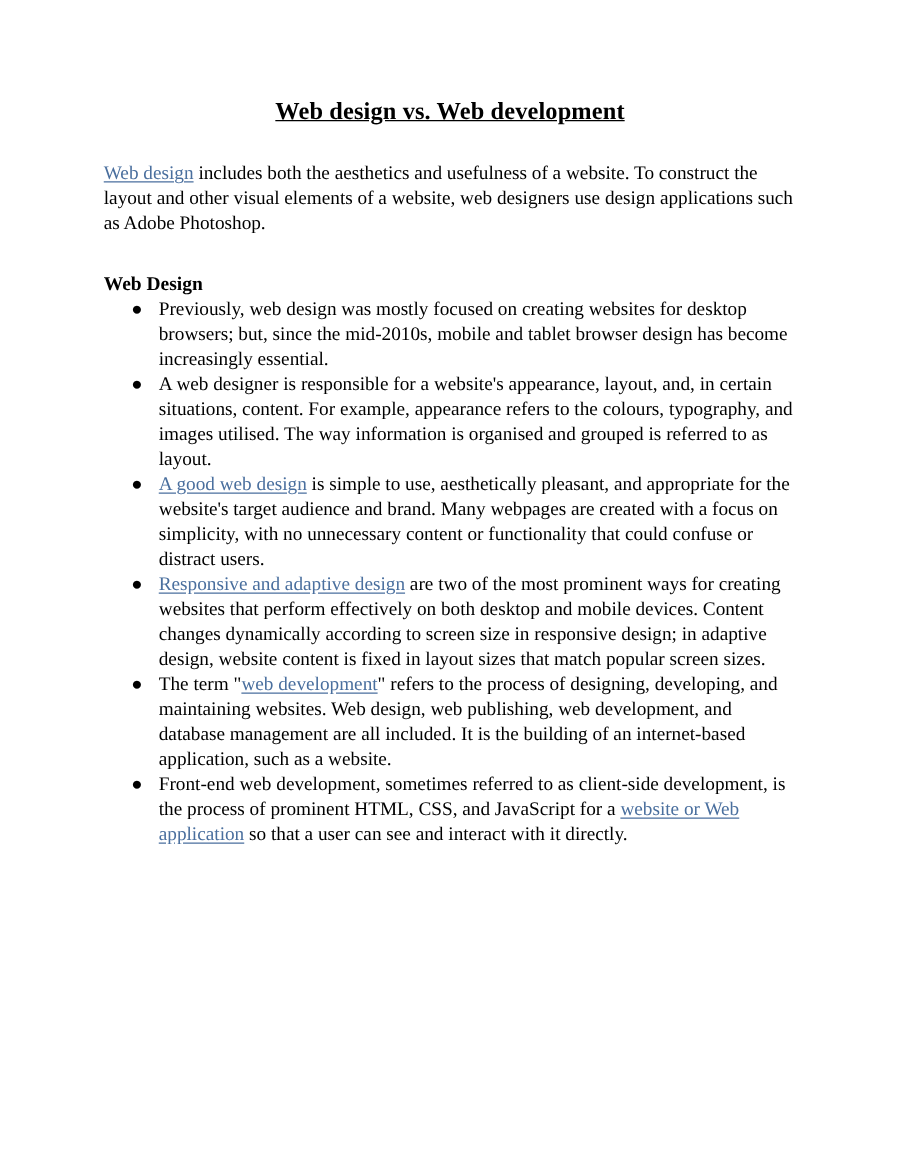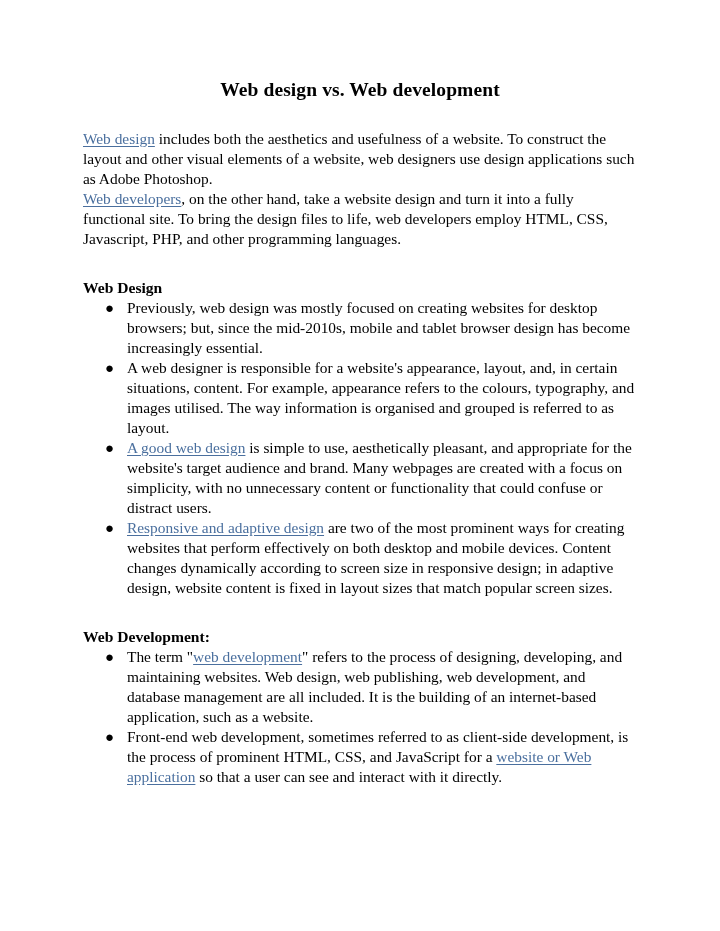--- a/index.html
+++ b/index.html
@@ -30,20 +30,21 @@
     width: 554px;
   }
   .doc-title {
     font-size: 19.5px;
     font-weight: bold;
     text-align: center;
     margin: 0;
     padding: 0;
     line-height: 24px;
     letter-spacing: 0.1px;
+    text-decoration: underline;
   }
   .para {
     font-size: 15.4px;
     line-height: 20px;
     margin: 0;
     padding: 0;
     text-align: left;
   }
   .para-block {
     margin-top: 27px;
@@ -96,33 +97,31 @@
 </head>
 <body>
 
 <div class="page">
   <div class="content">
 
     <h1 class="doc-title">Web design vs. Web development</h1>
 
     <div class="para-block">
       <p class="para"><span class="doclink" style="color: rgb(74, 111, 158); text-decoration-color: rgb(74, 111, 158);">Web design</span><span> includes both the aesthetics and usefulness of a website. To construct the layout and other visual elements of a website, web designers use design applications such as Adobe Photoshop.</span></p>
-      <p class="para"><span class="doclink" style="color: rgb(74, 111, 158); text-decoration-color: rgb(74, 111, 158);">Web developers</span><span>, on the other hand, take a website design and turn it into a fully functional site. To bring the design files to life, web developers employ HTML, CSS, Javascript, PHP, and other programming languages.</span></p>
     </div>
 
     <h2 class="section-heading heading-webdesign">Web Design</h2>
 
     <ul class="bullets">
       <li><span class="bullet-dot">●</span><span></span><span>Previously, web design was mostly focused on creating websites for desktop browsers; but, since the mid-2010s, mobile and tablet browser design has become increasingly essential.</span></li>
       <li><span class="bullet-dot">●</span><span></span><span>A web designer is responsible for a website's appearance, layout, and, in certain situations, content. For example, appearance refers to the colours, typography, and images utilised. The way information is organised and grouped is referred to as layout.</span></li>
       <li><span class="bullet-dot">●</span><span></span><span class="doclink" style="color: rgb(74, 111, 158); text-decoration-color: rgb(74, 111, 158);">A good web design</span><span> is simple to use, aesthetically pleasant, and appropriate for the website's target audience and brand. Many webpages are created with a focus on simplicity, with no unnecessary content or functionality that could confuse or distract users.</span></li>
       <li><span class="bullet-dot">●</span><span></span><span class="doclink" style="color: rgb(74, 111, 158); text-decoration-color: rgb(74, 111, 158);">Responsive and adaptive design</span><span> are two of the most prominent ways for creating websites that perform effectively on both desktop and mobile devices. Content changes dynamically according to screen size in responsive design; in adaptive design, website content is fixed in layout sizes that match popular screen sizes.</span></li>
     </ul>
 
-    <h2 class="section-heading heading-webdev">Web Development:</h2>
 
     <ul class="bullets">
       <li><span class="bullet-dot">●</span><span>The term "</span><span class="doclink" style="color: rgb(74, 111, 158); text-decoration-color: rgb(74, 111, 158);">web development</span><span>" refers to the process of designing, developing, and maintaining websites. Web design, web publishing, web development, and database management are all included. It is the building of an internet-based application, such as a website.</span></li>
       <li><span class="bullet-dot">●</span><span>Front-end web development, sometimes referred to as client-side development, is the process of prominent HTML, CSS, and JavaScript for a </span><span class="doclink" style="color: rgb(74, 111, 158); text-decoration-color: rgb(74, 111, 158);">website or Web application</span><span> so that a user can see and interact with it directly.</span></li>
     </ul>
 
   </div>
 </div>
 
 </body></html>

